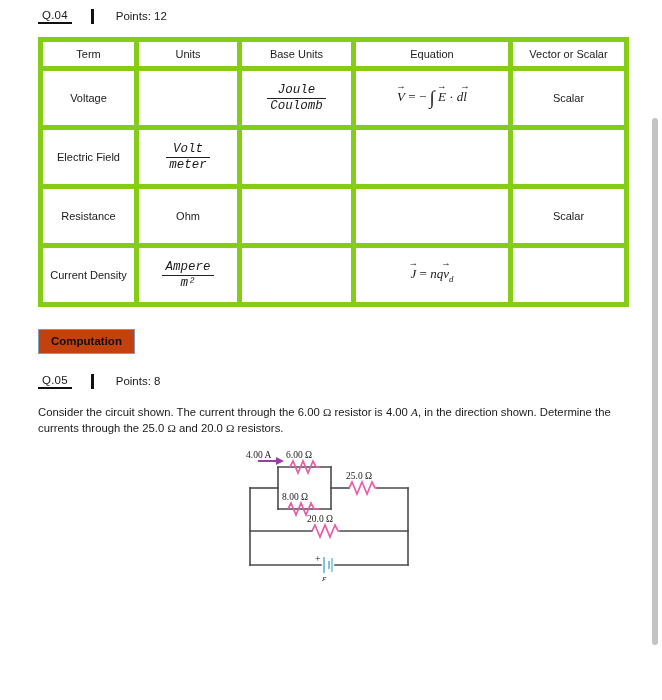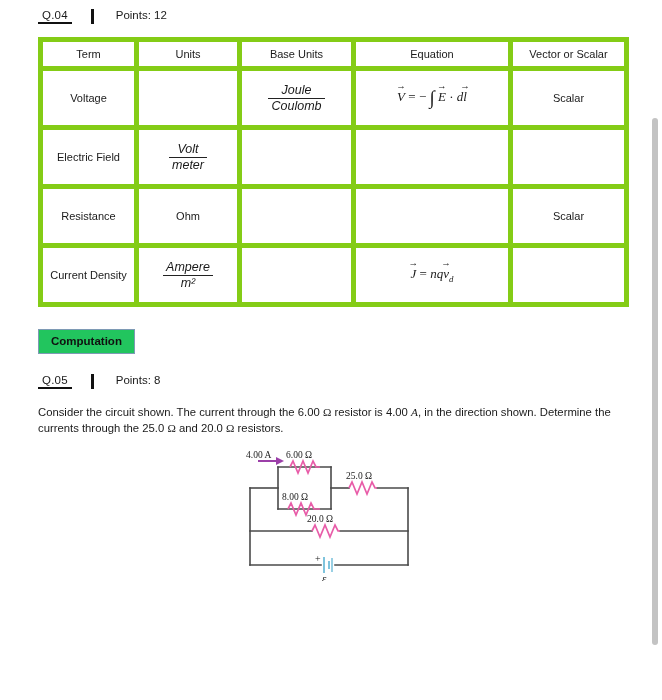--- a/index.html
+++ b/index.html
@@ -20,21 +20,21 @@
     position: absolute;
     left: 0; top: 0;
     width: 648px;
     height: 700px;
     box-sizing: border-box;
   }
 
   
   .qhead {
     display: flex;
-    align-items: flex-start;
+    align-items: center;
     gap: 13px;
     font-size: 11.5px;
   }
   .qhead .qnum {
     display: inline-block;
     padding: 0 4px 1px 4px;
     border-bottom: 2px solid #111;
     font-size: 11.5px;
     letter-spacing: .2px;
   }
@@ -80,21 +80,21 @@
   .math {
     font-family: "Liberation Serif", serif;
     font-style: italic;
     font-size: 13px;
     white-space: nowrap;
   }
   .frac {
     display: inline-block;
     vertical-align: middle;
     text-align: center;
-    font-family: Liberation Sans, sans-serif;
+    font-family: Liberation Mono, monospace;
     font-style: italic;
     font-size: 12.5px;
     line-height: 1.18;
   }
   .frac .num { display: block; padding: 0 3px; }
   .frac .den { display: block; border-top: 1.1px solid #222; padding: 0 3px; }
   .vec { position: relative; display: inline-block; }
   .vec::after {
     content: "\2192";
     position: absolute;
@@ -111,21 +111,21 @@
 
   
   .comp-box {
     display: inline-block;
     margin-top: 22px;
     border: 1.3px solid #7e9ab5;
     padding: 5px 12px 6px 12px;
     font-weight: bold;
     font-size: 11.5px;
     color: #101010;
-    background: #22c55e;
+    background: #c2410c;
   }
 
   .qhead.second { margin-top: 20px; }
 
   .qtext {
     margin-top: 15px;
     width: 580px;
     font-size: 11.3px;
     line-height: 1.45;
   }

